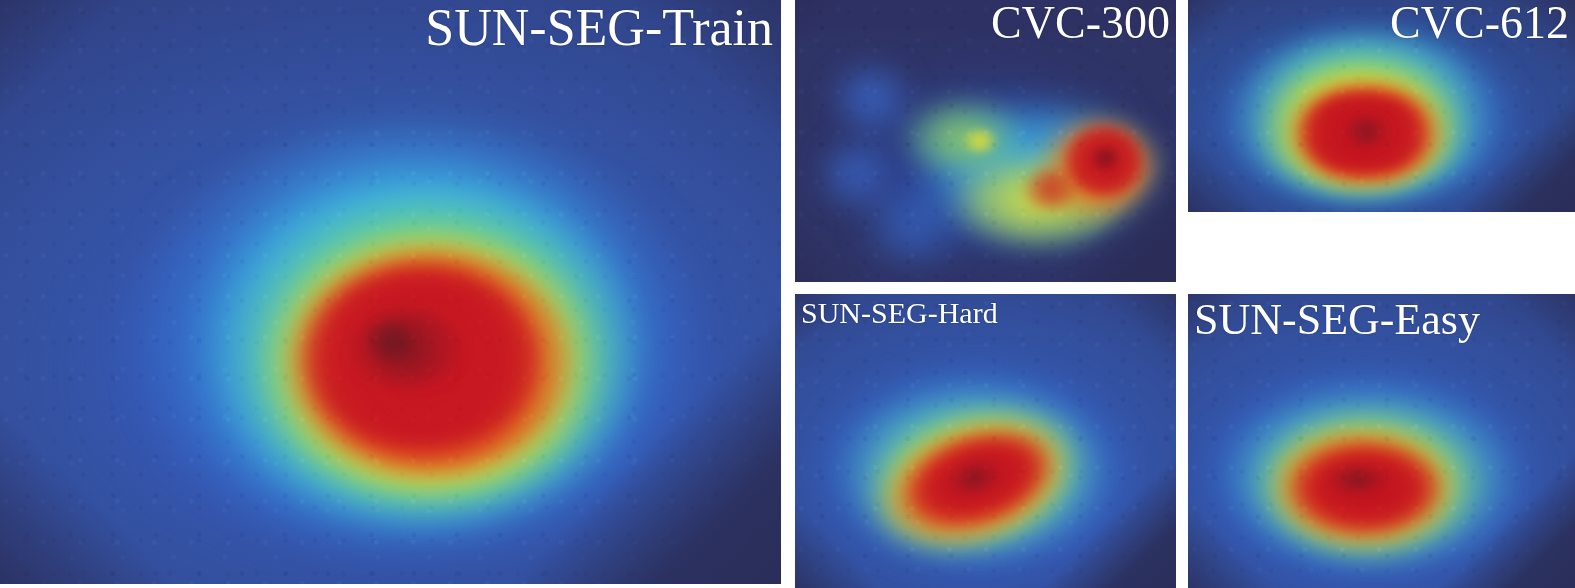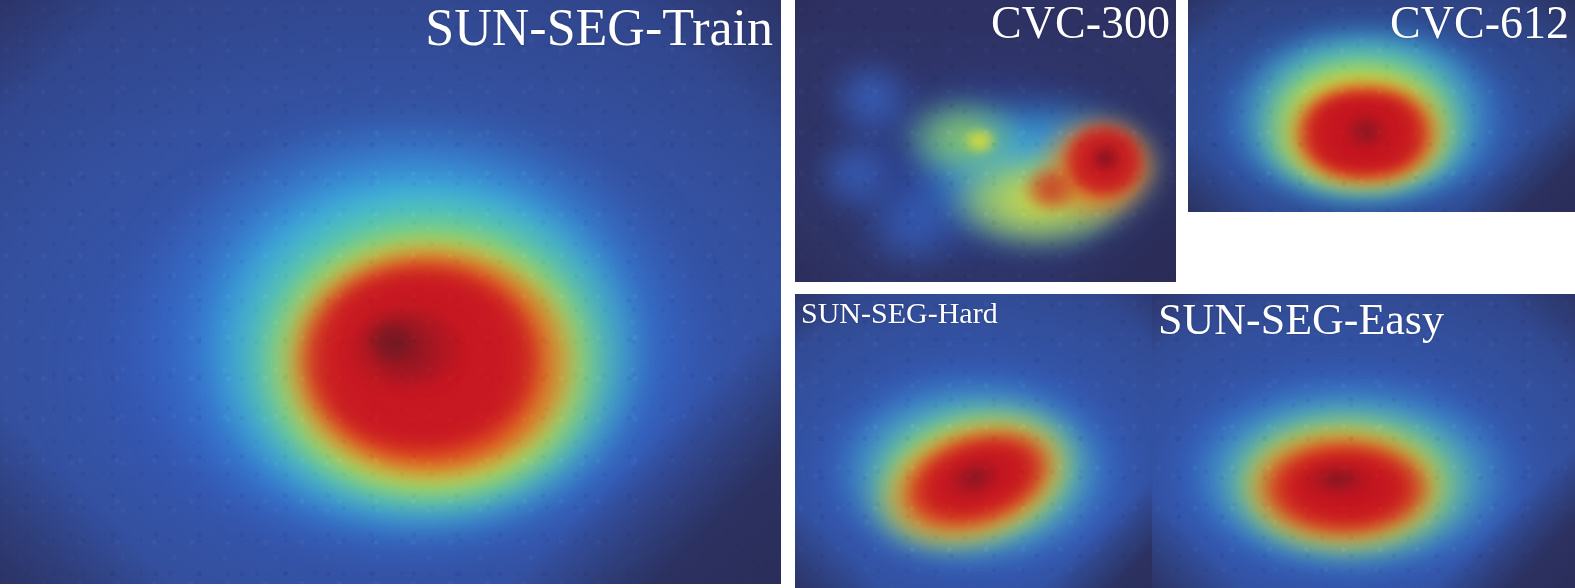--- a/index.html
+++ b/index.html
@@ -53,21 +53,21 @@
     letter-spacing:0px;
     z-index:20;
     text-shadow:0 0 2px rgba(0,0,0,.28);
   }
 
   
   #panel-train { left:0px;    top:0px;   width:781px; height:584px; }
   #panel-cvc300{ left:795px;  top:0px;   width:381px; height:282px; }
   #panel-cvc612{ left:1188px; top:0px;   width:387px; height:212px; }
   #panel-hard  { left:795px;  top:294px; width:381px; height:294px; }
-  #panel-easy  { left:1152px; top:294px; width:387px; height:294px;padding-left:36px; }
+  #panel-easy  { left:1188px; top:294px; width:387px; height:294px; }
 
   #label-train  { right:8px; top:2px;  font-size:52px; }
   #label-cvc300 { right:6px; top:0px;  font-size:46px;font-family:Liberation Serif, serif; }
   #label-cvc612 { right:6px; top:0px;  font-size:46px; }
   #label-hard   { left:6px;  top:4px;  font-size:30px; }
   #label-easy   { left:6px;  top:4px;  font-size:44px; }
 </style>
 </head>
 <body>
 

